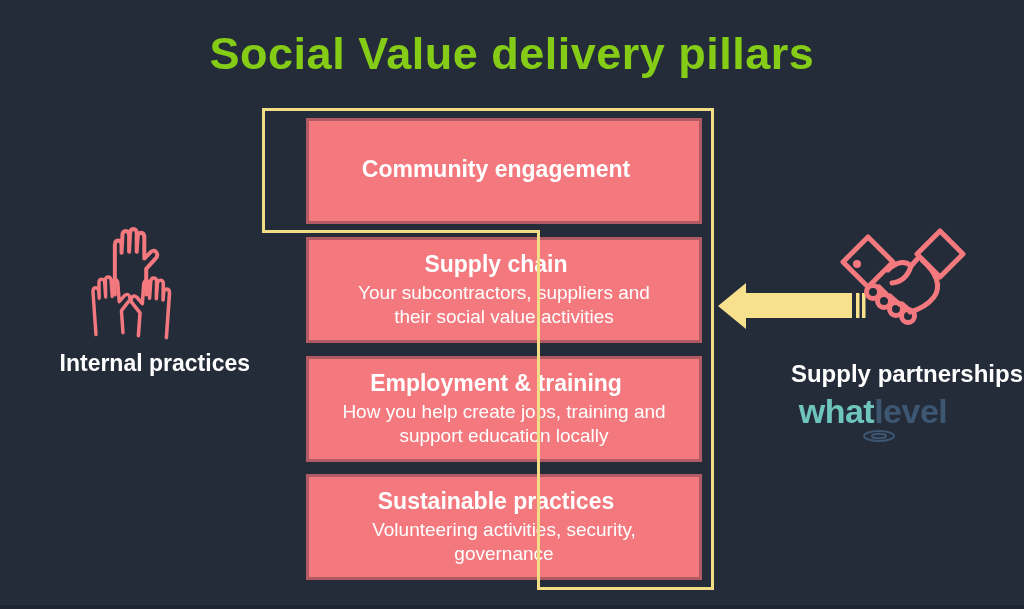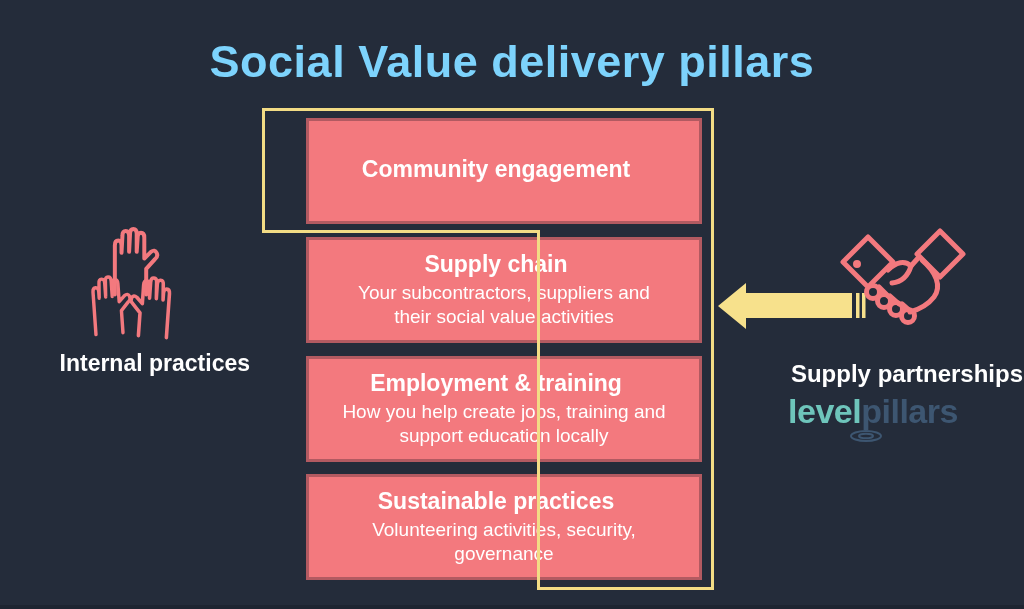--- a/index.html
+++ b/index.html
@@ -4,24 +4,24 @@
 <style>
   html,body{margin:0;padding:0;}
   .canvas{
     position:relative;
     width:1024px;height:609px;
     background:#242c3a;
     overflow:hidden;
     font-family:"Liberation Sans", sans-serif;
   }
   .title{
-    position:absolute;top:36px;left:0;width:1024px;
+    position:absolute;top:28px;left:0;width:1024px;
     margin:0;text-align:center;
     font-size:45px;font-weight:bold;letter-spacing:0.5px;
-    color:#7dd3fc;
+    color:#84cc16;
   }
   .highlight-svg{position:absolute;left:0;top:0;z-index:3;pointer-events:none;}
   .pillar{
     position:absolute;left:306px;width:396px;height:106px;
     box-sizing:border-box;
     background:#f3797e;
     border:3px solid #b25a61;
     display:flex;flex-direction:column;justify-content:center;align-items:center;
     z-index:2;
     color:#ffffff;text-align:center;
@@ -138,21 +138,21 @@
       <circle cx="58" cy="83" r="6.5"></circle>
       <circle cx="70" cy="90" r="6.5"></circle>
 
       <path d="M41,61 L50,70 M52,70 L61,78 M64,78 L72,85"></path>
     </g>
   </svg>
 
   <div class="side-label right-label">Supply partnerships</div>
 
   <div class="logo">
-    <span class="logo-what">level</span><span class="logo-impact"><span>pillars</span><svg class="ripple-svg" width="36" height="20" viewBox="0 0 36 20">
+    <span class="logo-what">what</span><span class="logo-impact"><span>level</span><svg class="ripple-svg" width="36" height="20" viewBox="0 0 36 20">
           <g fill="none" stroke="#3d5671" stroke-width="2">
             <ellipse cx="18" cy="9" rx="15" ry="5"></ellipse>
             <ellipse cx="18" cy="9" rx="7" ry="2.3"></ellipse>
           </g>
         </svg></span>
   </div>
 
   <div class="bottom-strip"></div>
 </div>
 

